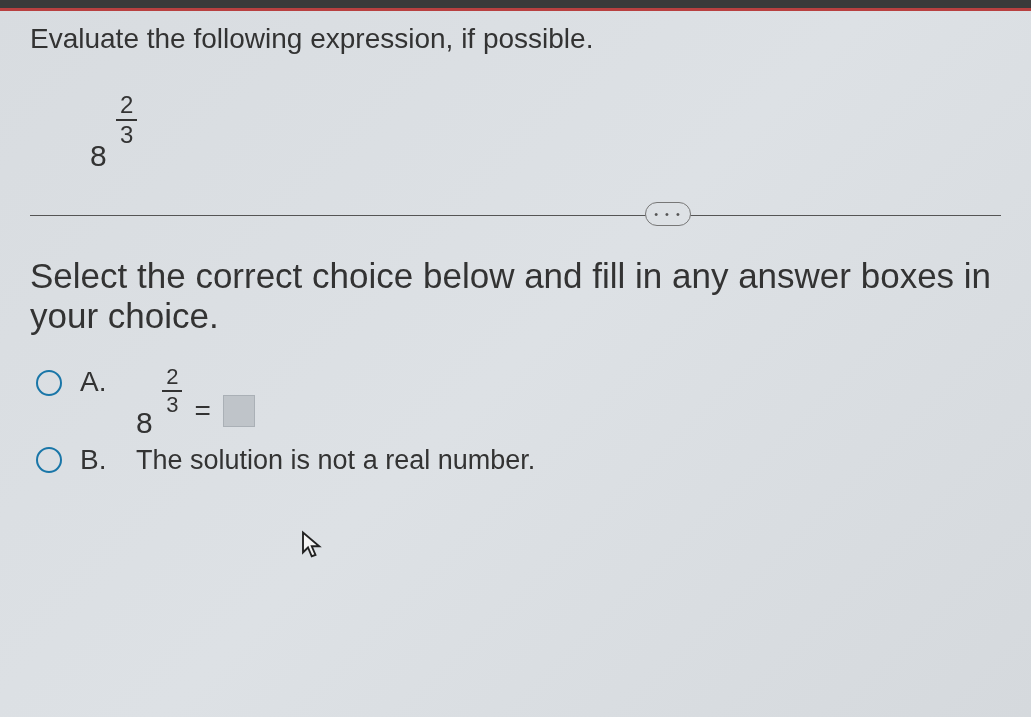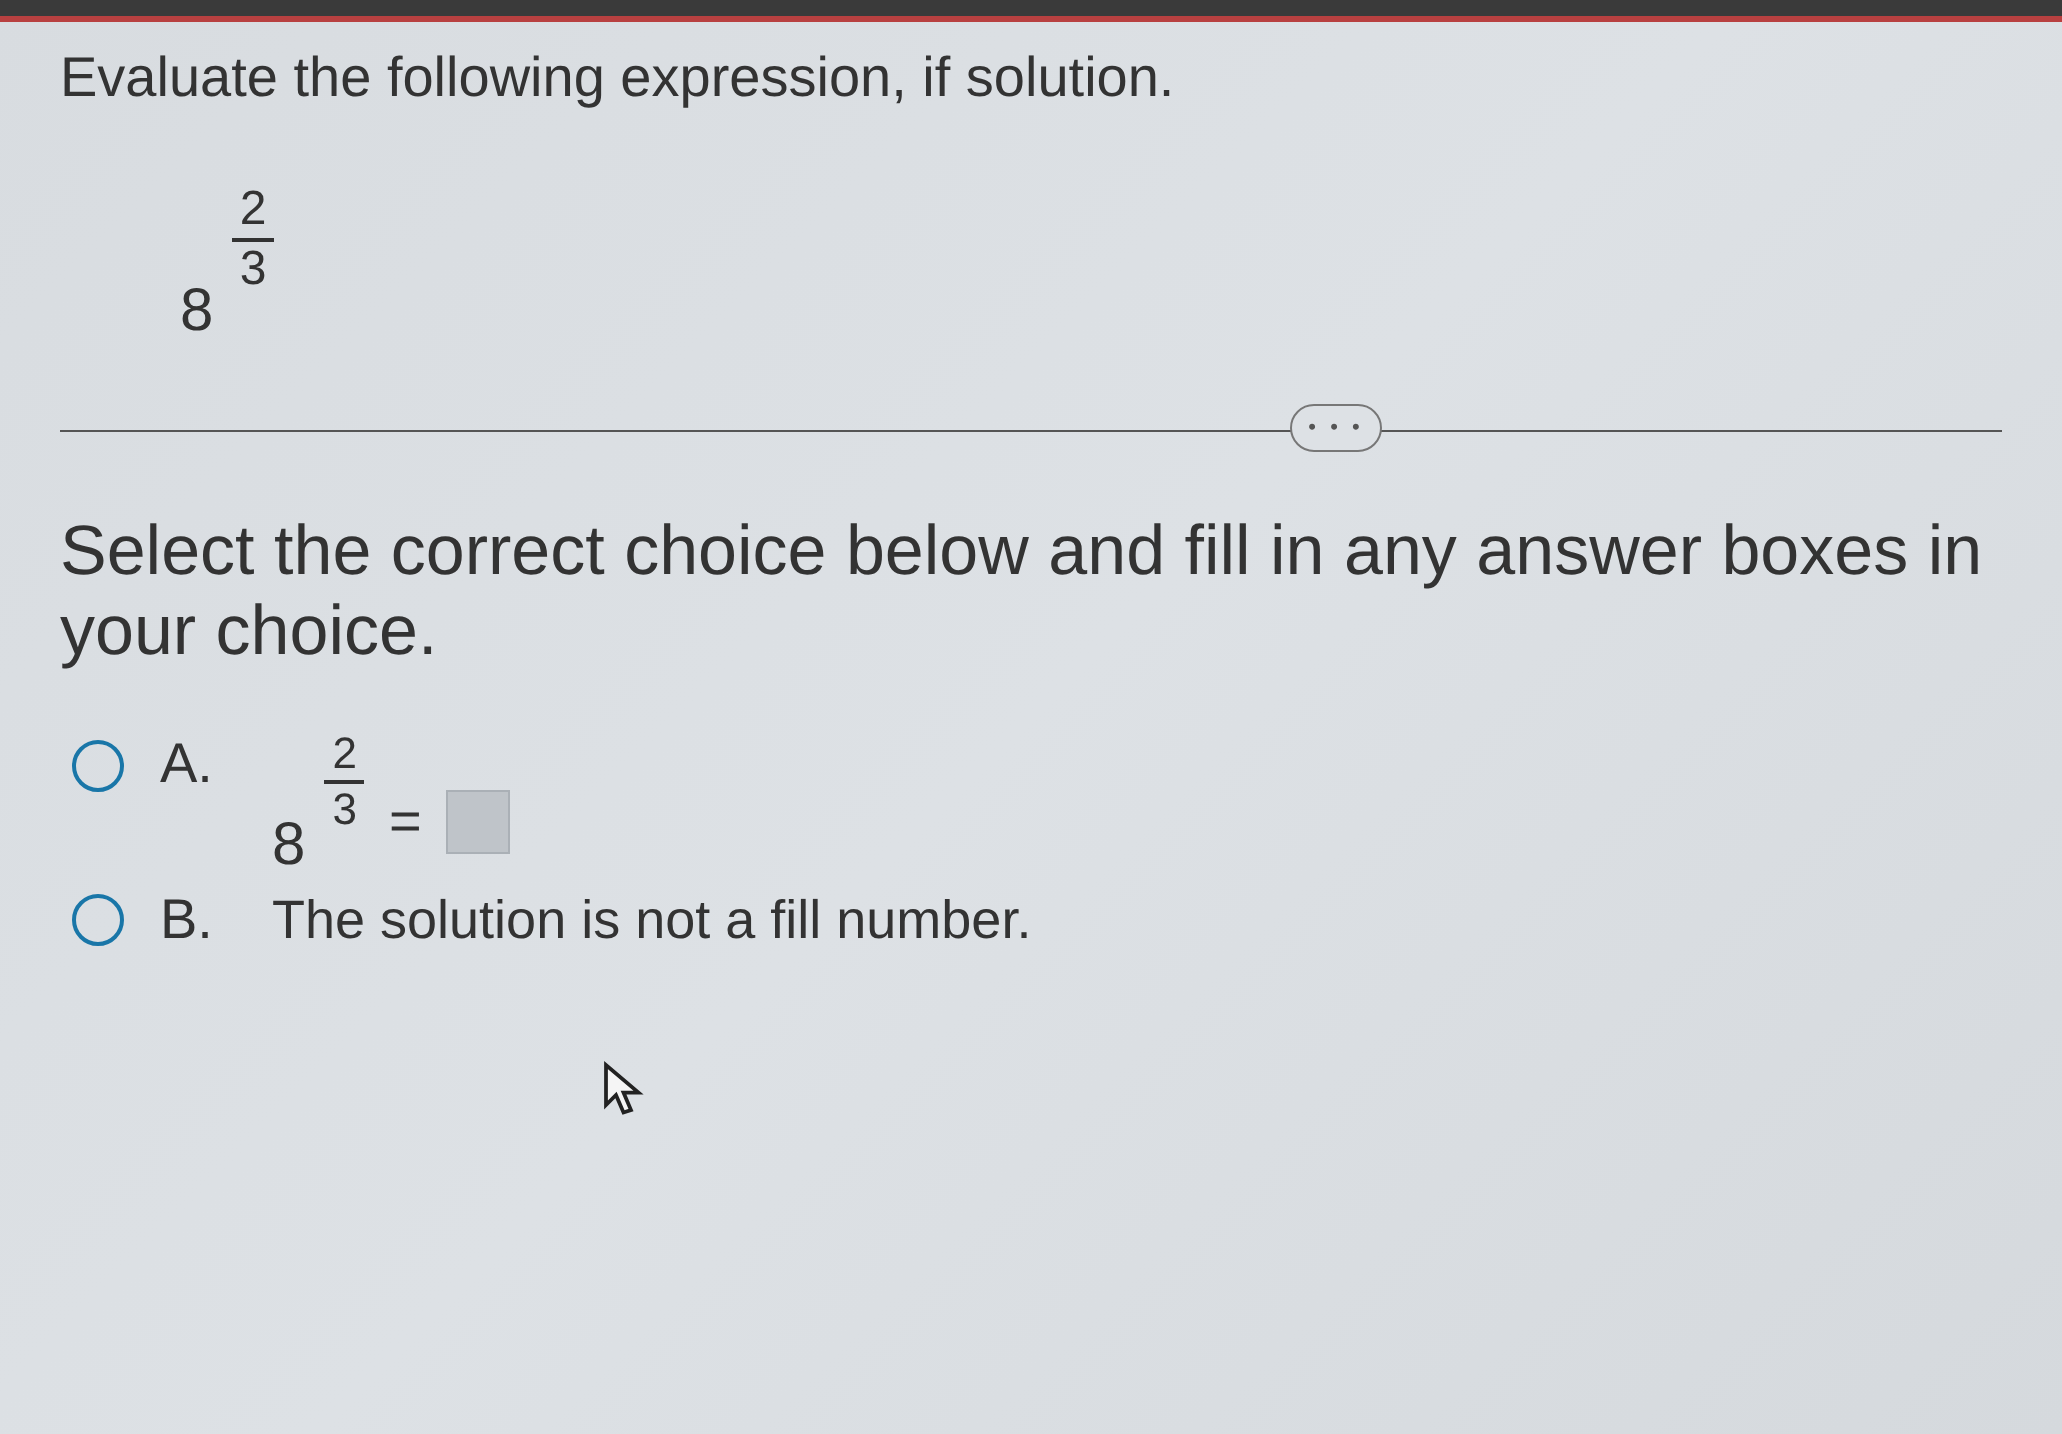--- a/index.html
+++ b/index.html
@@ -183,21 +183,21 @@
   }
 </style>
 </head>
 <body>
 
 <div class="topbar"></div>
 <div class="red-underline"></div>
 
 <div class="content">
 
-  <div class="question-text">Evaluate the following expression, if solution.</div>
+  <div class="question-text">Evaluate the following expression, if possible.</div>
 
   <div class="expression">
     <span class="exp-base">8</span>
     <span class="exp-frac">
       <span class="num">2</span>
       <span class="den">3</span>
     </span>
   </div>
 
   <div class="divider-wrap">
@@ -223,21 +223,21 @@
           </span>
         </span>
         <span class="equals">=</span>
         <span class="answer-box" value=""></span>
       </div>
     </div>
 
     <div class="choice-row b">
       <div class="radio"></div>
       <div class="choice-label">B.</div>
-      <div class="choice-content">The solution is not a fill number.</div>
+      <div class="choice-content">The solution is not a real number.</div>
     </div>
 
   </div>
 
 </div>
 
 <div class="cursor-icon">
   <svg class="cursor-svg" viewBox="0 0 20 24" fill="none" stroke="#222" stroke-width="1.5">
     <path d="M2 2 L2 18 L6 14 L9 21 L12 20 L9 13 L15 13 Z" fill="#f5f5f5"></path>
   </svg>

